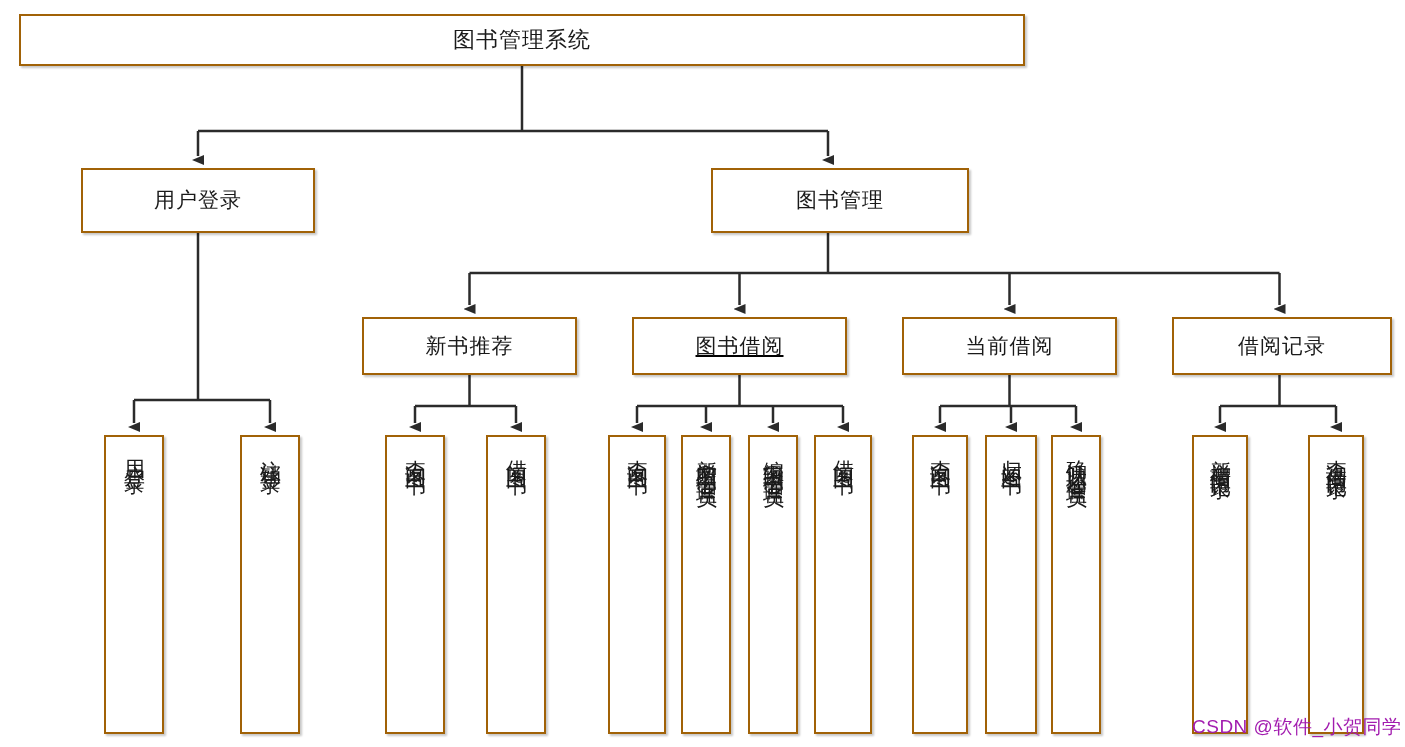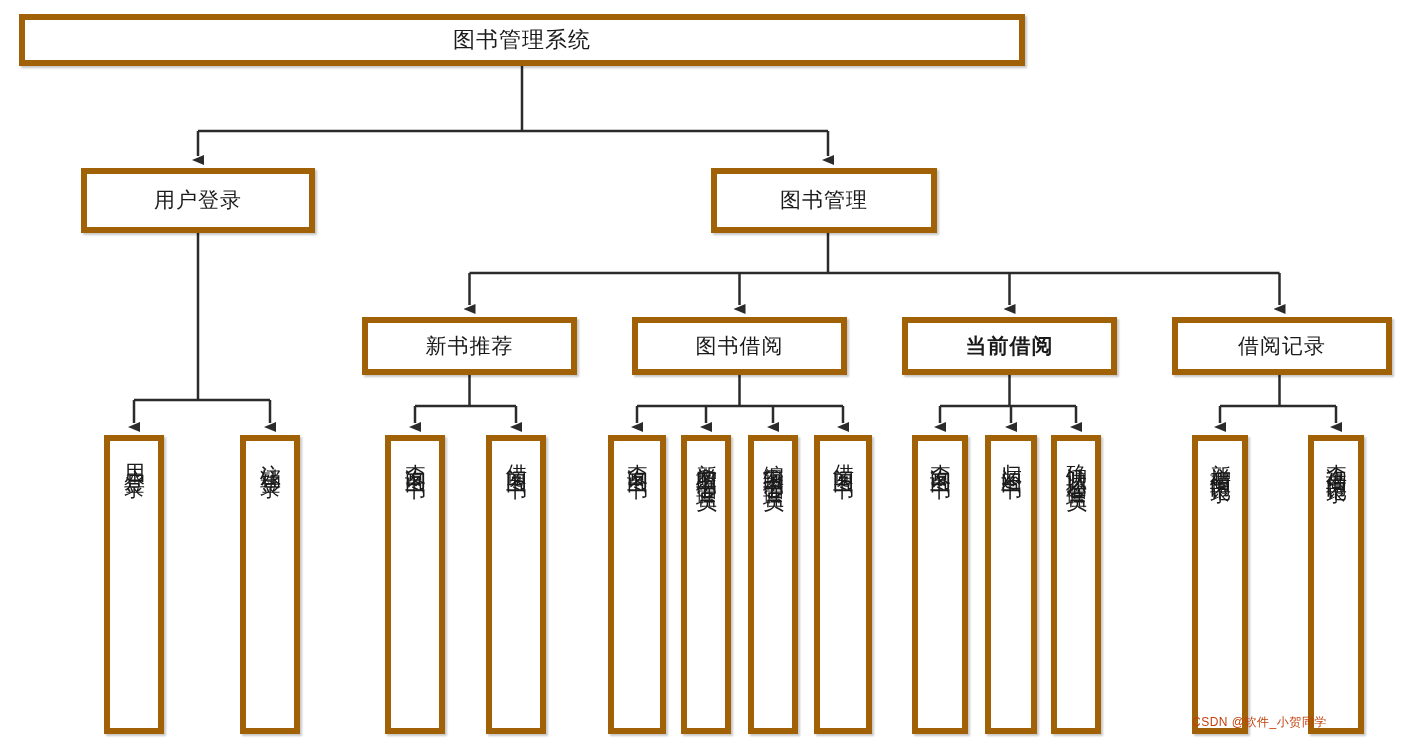--- a/index.html
+++ b/index.html
@@ -21,21 +21,21 @@
     position: absolute;
     left: 0;
     top: 0;
     width: 1405px;
     height: 747px;
   }
   .node {
     position: absolute;
     box-sizing: border-box;
     background: #ffffff;
-    border: 6px solid #a16207;
+    border: 2px solid #a16207;
     box-shadow: 2px 2px 2px rgba(0,0,0,0.22);
     display: flex;
     align-items: center;
     justify-content: center;
   }
   .node .label {
     color: #1a1a1a;
     letter-spacing: 1px;
     line-height: 1.18;
     text-align: center;
@@ -57,22 +57,22 @@
     text-orientation: upright;
     font-size: 21px;
     letter-spacing: 5px;
     white-space: nowrap;
   }
   .node.vertical.tall .label {
     letter-spacing: 4px;
   }
   .watermark {
     position: absolute;
-    color: #c2410c;
-    font-size: 12px;
+    color: #a21caf;
+    font-size: 19px;
     letter-spacing: 0.5px;
     white-space: nowrap;
     pointer-events: none;
   }
 </style>
 </head>
 <body>
 
 <div id="canvas">
   <svg class="edges" viewBox="0 0 1405 747" xmlns="http://www.w3.org/2000/svg">
@@ -117,30 +117,30 @@
         <line x1="1336" y1="406" x2="1336" y2="423" stroke="#2b2b2b" stroke-width="2.5" marker-end="url(#arrowhead)"></line>
       </g>
   </svg>
   <div id="node-layer">
       <div class="node horizontal root" style="left: 19px; top: 14px; width: 1006px; height: 52px;">
         <span class="label">图书管理系统</span>
       </div>
       <div class="node horizontal" style="left: 81px; top: 168px; width: 234px; height: 65px;">
         <span class="label">用户登录</span>
       </div>
-      <div class="node horizontal" style="left: 711px; top: 168px; width: 226px; height: 65px;">
+      <div class="node horizontal" style="left: 711px; top: 168px; width: 258px; height: 65px;">
         <span class="label">图书管理</span>
       </div>
       <div class="node horizontal" style="left: 362px; top: 317px; width: 215px; height: 58px; justify-content: center;">
         <span class="label">新书推荐</span>
       </div>
-      <div class="node horizontal" style="left: 632px; top: 317px; width: 215px; height: 58px;">
+      <div class="node horizontal" style="left: 632px; top: 317px; width: 215px; height: 58px; text-decoration: underline;">
         <span class="label">图书借阅</span>
       </div>
-      <div class="node horizontal" style="left: 902px; top: 317px; width: 215px; height: 58px; font-weight: bold;">
+      <div class="node horizontal" style="left: 902px; top: 317px; width: 215px; height: 58px;">
         <span class="label">当前借阅</span>
       </div>
       <div class="node horizontal" style="left: 1172px; top: 317px; width: 220px; height: 58px;">
         <span class="label">借阅记录</span>
       </div>
       <div class="node vertical" style="left: 104px; top: 435px; width: 60px; height: 299px;">
         <span class="label">用户登录</span>
       </div>
       <div class="node vertical" style="left: 240px; top: 435px; width: 60px; height: 299px;">
         <span class="label">注销登录</span>

